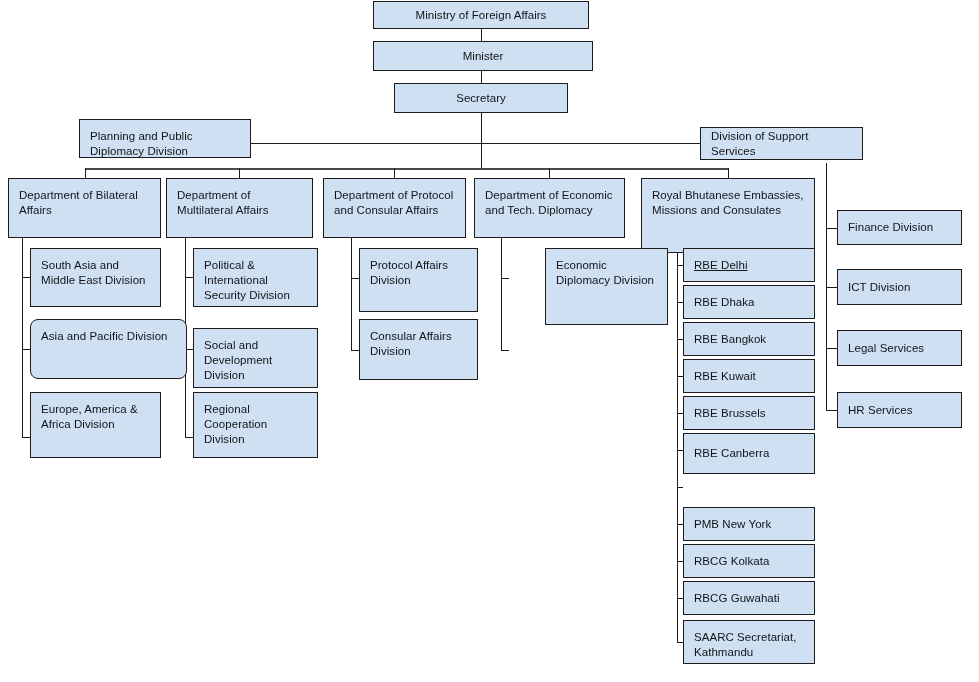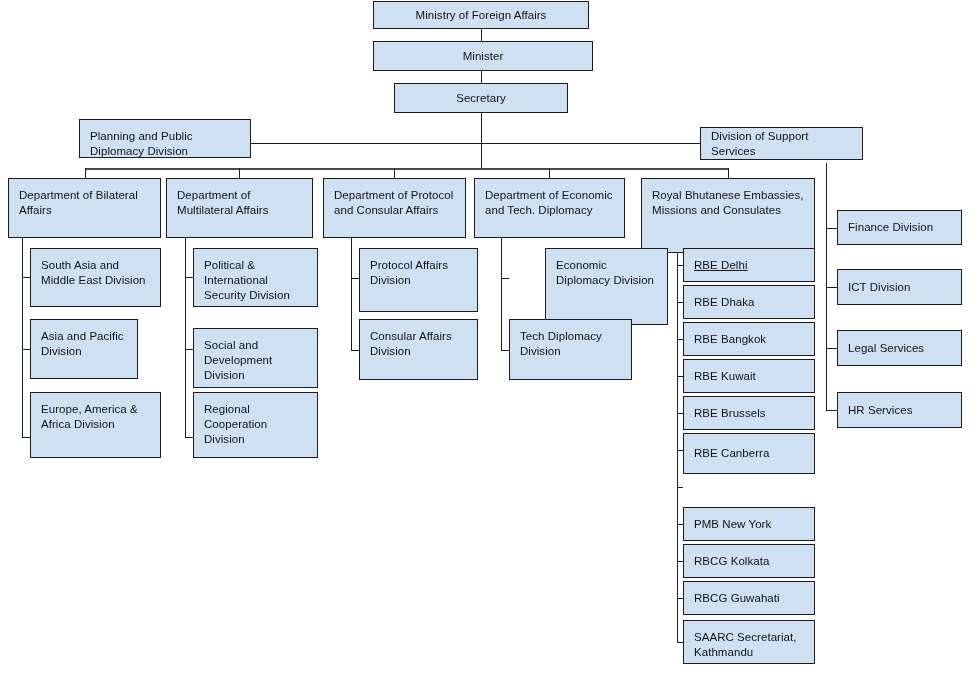--- a/index.html
+++ b/index.html
@@ -153,21 +153,21 @@
     <span class="label">Department of Economic and Tech. Diplomacy</span>
   </div>
 
   <div class="node pad" style="left:641px; top:178px; width:174px; height:75px;">
     <span class="label">Royal Bhutanese Embassies, Missions and Consulates</span>
   </div>
 
   <div class="node pad" style="left:30px; top:248px; width:131px; height:59px;">
     <span class="label">South Asia and Middle East Division</span>
   </div>
-  <div class="node pad" style="left:30px; top:319px; width:108px; height:60px;">
+  <div class="node pad" style="left:30px; top:319px; width:157px; height:60px;border-radius:8px;">
     <span class="label">Asia and Pacific Division</span>
   </div>
   <div class="node pad" style="left:30px; top:392px; width:131px; height:66px;">
     <span class="label">Europe, America &amp; Africa Division</span>
   </div>
 
   <div class="node pad" style="left:193px; top:248px; width:125px; height:59px;">
     <span class="label">Political &amp; International Security Division</span>
   </div>
   <div class="node pad" style="left:193px; top:328px; width:125px; height:60px;">
@@ -180,23 +180,20 @@
   <div class="node pad" style="left:359px; top:248px; width:119px; height:64px;">
     <span class="label">Protocol Affairs Division</span>
   </div>
   <div class="node pad" style="left:359px; top:319px; width:119px; height:61px;">
     <span class="label">Consular Affairs Division</span>
   </div>
 
   <div class="node pad" style="left:509px; top:248px; width:123px; height:77px;margin-left:36px;">
     <span class="label">Economic Diplomacy Division</span>
   </div>
-  <div class="node pad" style="left:509px; top:319px; width:123px; height:61px;">
-    <span class="label">Tech Diplomacy Division</span>
-  </div>
 
   <div class="node mid" style="left:683px; top:248px; width:132px; height:34px;text-decoration:underline;">
     <span class="label">RBE Delhi</span>
   </div>
   <div class="node mid" style="left:683px; top:285px; width:132px; height:34px;">
     <span class="label">RBE Dhaka</span>
   </div>
   <div class="node mid" style="left:683px; top:322px; width:132px; height:34px;">
     <span class="label">RBE Bangkok</span>
   </div>

